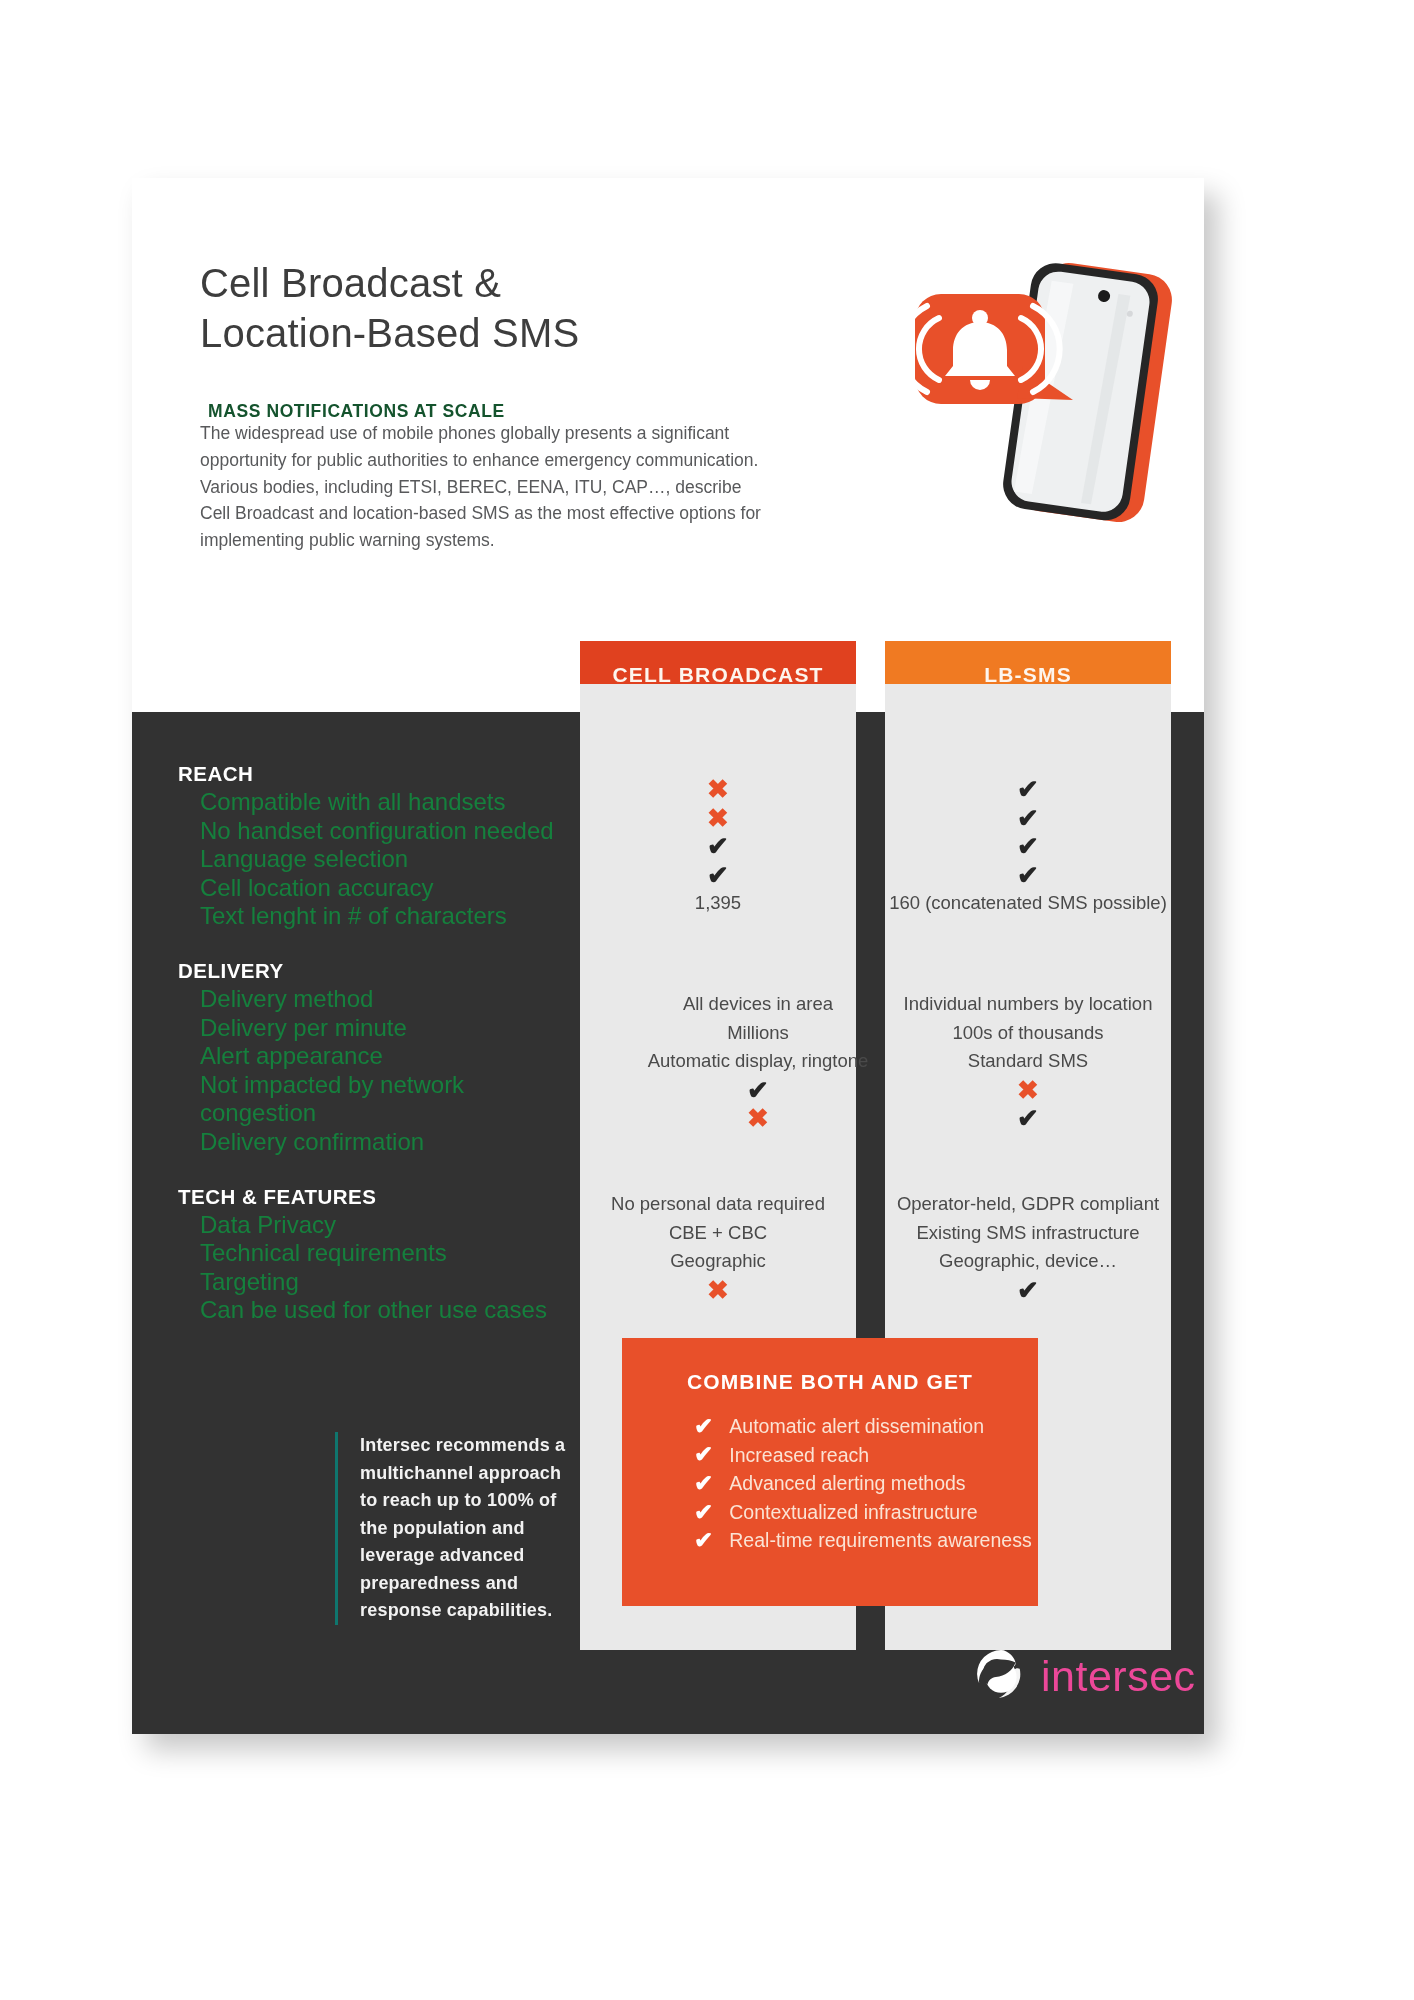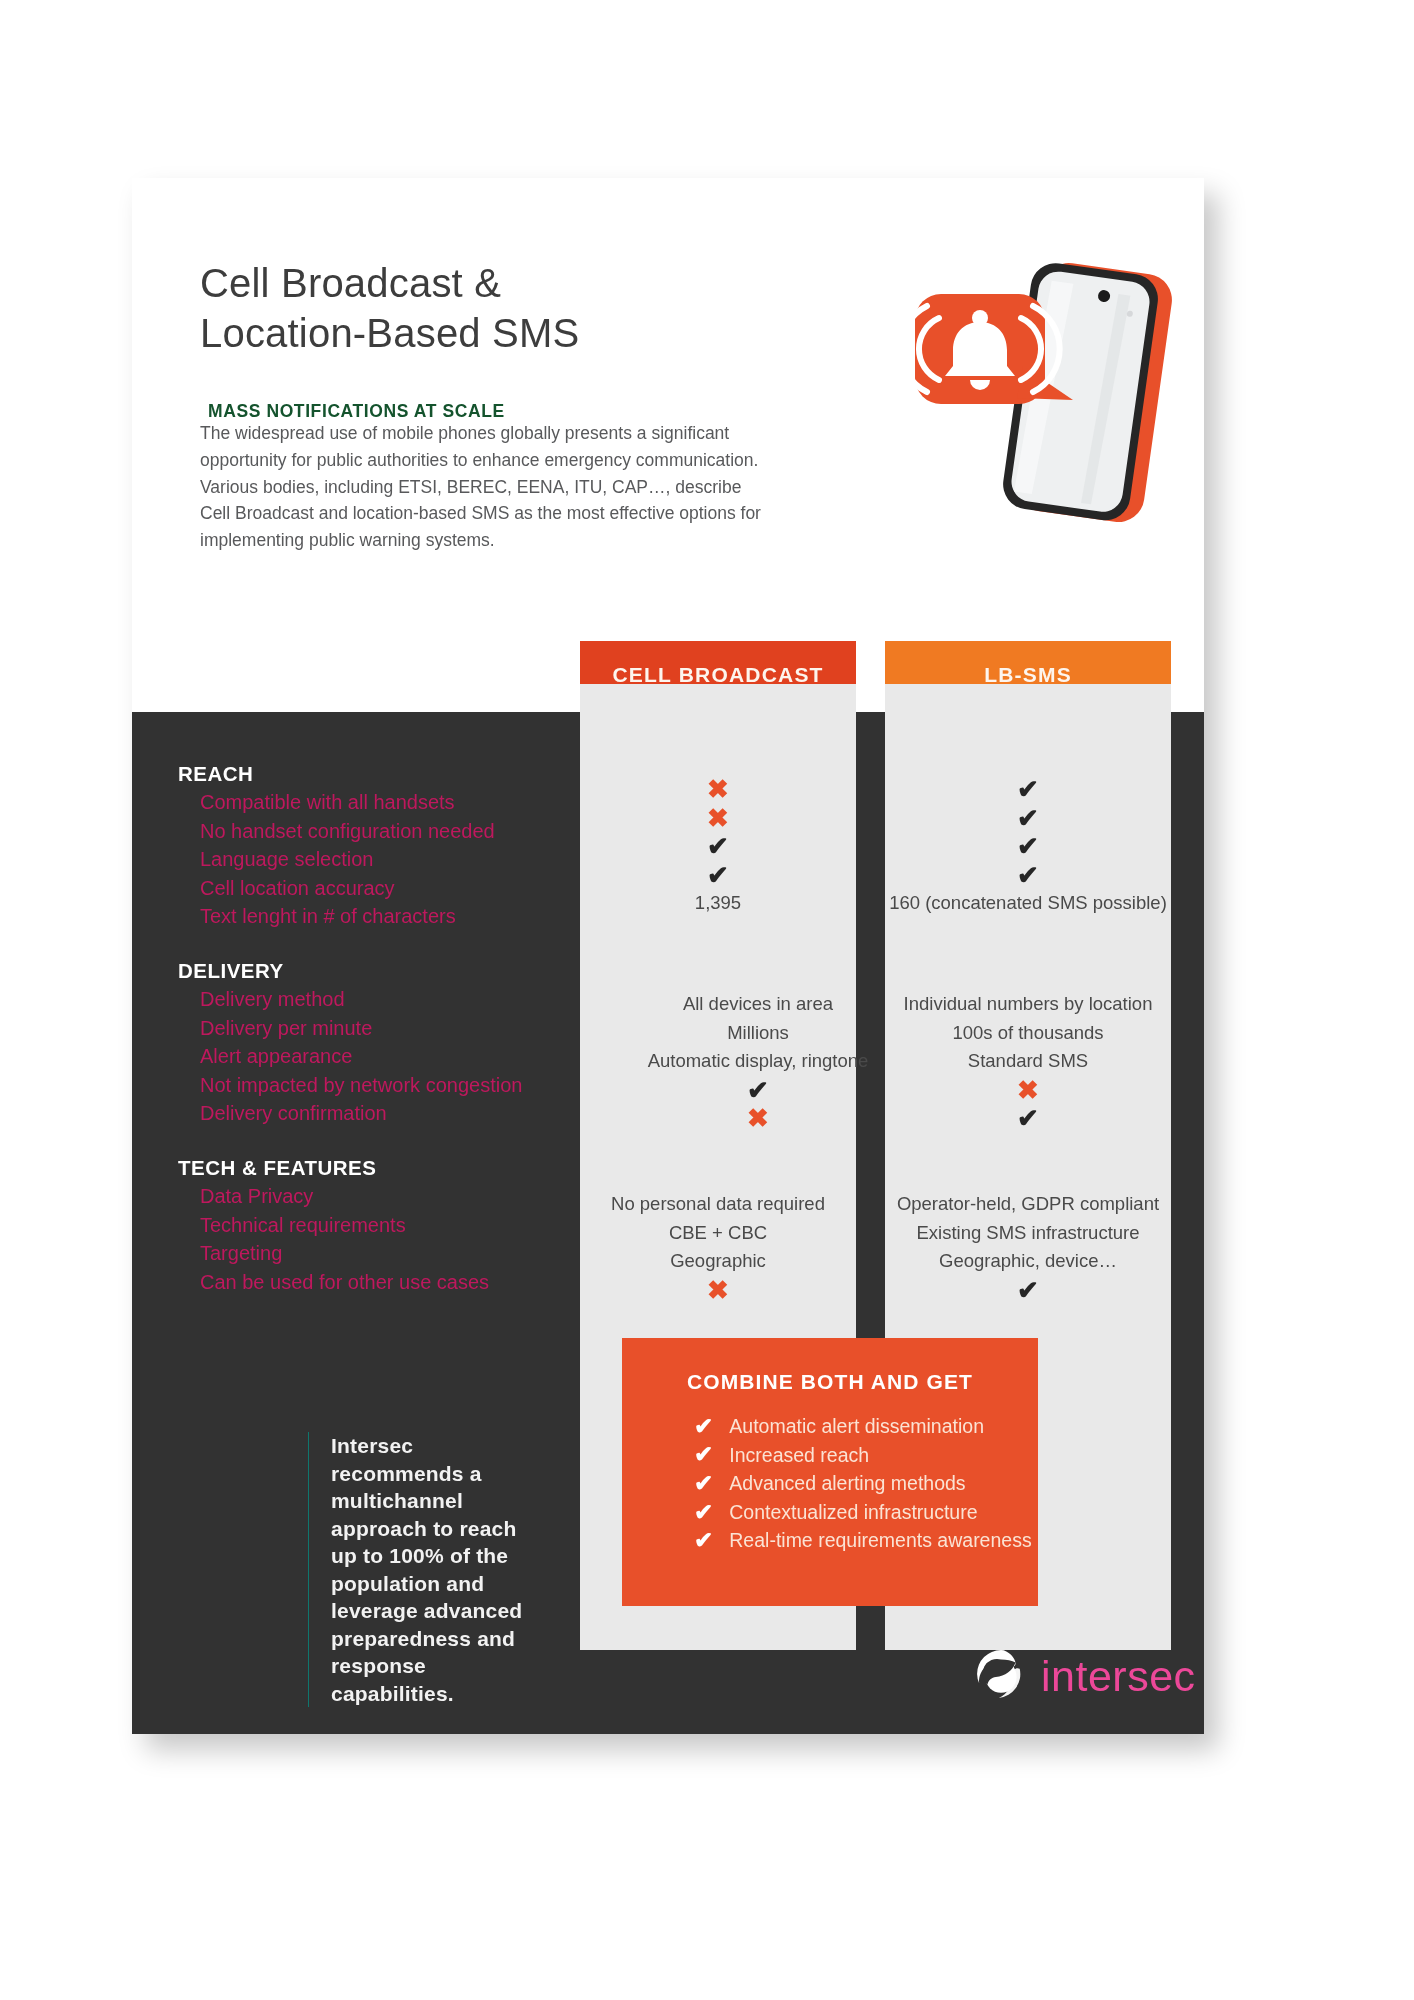--- a/index.html
+++ b/index.html
@@ -33,42 +33,42 @@
 
   .col-body{position:absolute;top:684px;height:966px;background:#e9e9e9;}
   .col-body.cb{left:580px;width:276px;}
   .col-body.lb{left:885px;width:286px;}
 
   
   .features{position:absolute;left:178px;top:762px;width:400px;color:#ececec;}
   .grp-title{font-size:20.5px;font-weight:700;letter-spacing:.5px;color:#ffffff;margin:0 0 2px 0;}
   .grp{margin-bottom:28px;}
   .grp:last-child{margin-bottom:0;}
-  .feat{font-size:20px;line-height:28.6px;color:#be185d;padding-left:22px;font-weight:300;}
+  .feat{font-size:24px;line-height:28.6px;color:#15803d;padding-left:22px;font-weight:300;}
 
   
   .vals{position:absolute;text-align:center;width:276px;}
   .vals.lb{width:286px;}
   .mark{font-size:26px;line-height:28.6px;font-weight:700;}
   .mark.ok{color:#262626;}
   .mark.no{color:#e8512a;}
   .vtext{font-size:18.5px;line-height:28.6px;color:#4a4a4a;font-weight:300;}
 
   
   .combine{position:absolute;left:622px;top:1338px;width:416px;height:268px;background:#e8502a;}
   .combine h3{margin:0;padding:32px 0 18px;text-align:center;color:#ffffff;font-size:21px;
               font-weight:700;letter-spacing:1.1px;}
   .cb-list{margin:0;padding:0 0 0 72px;list-style:none;}
   .cb-list li{display:flex;align-items:center;gap:16px;font-size:19.5px;line-height:28.6px;
               color:#fbe3d4;font-weight:300;}
   .cb-check{color:#ffffff;font-size:23px;font-weight:700;line-height:1;}
 
   
-  .quote{position:absolute;left:308px;top:1432px;width:215px;padding-left:22px;
-         border-left:1px solid #0f766e;color:#f2f2f2;font-size:21px;line-height:27.5px;
+  .quote{position:absolute;left:335px;top:1432px;width:215px;padding-left:22px;
+         border-left:3px solid #0f766e;color:#f2f2f2;font-size:18px;line-height:27.5px;
          font-weight:700;letter-spacing:.2px;}
 
   
   .logo{position:absolute;left:975px;top:1648px;display:flex;align-items:center;gap:14px;}
   .logo .word{color:#ec4899;font-size:43px;font-weight:300;letter-spacing:.5px;line-height:1;}
 </style>
 </head>
 <body>
 
 <div class="page">

